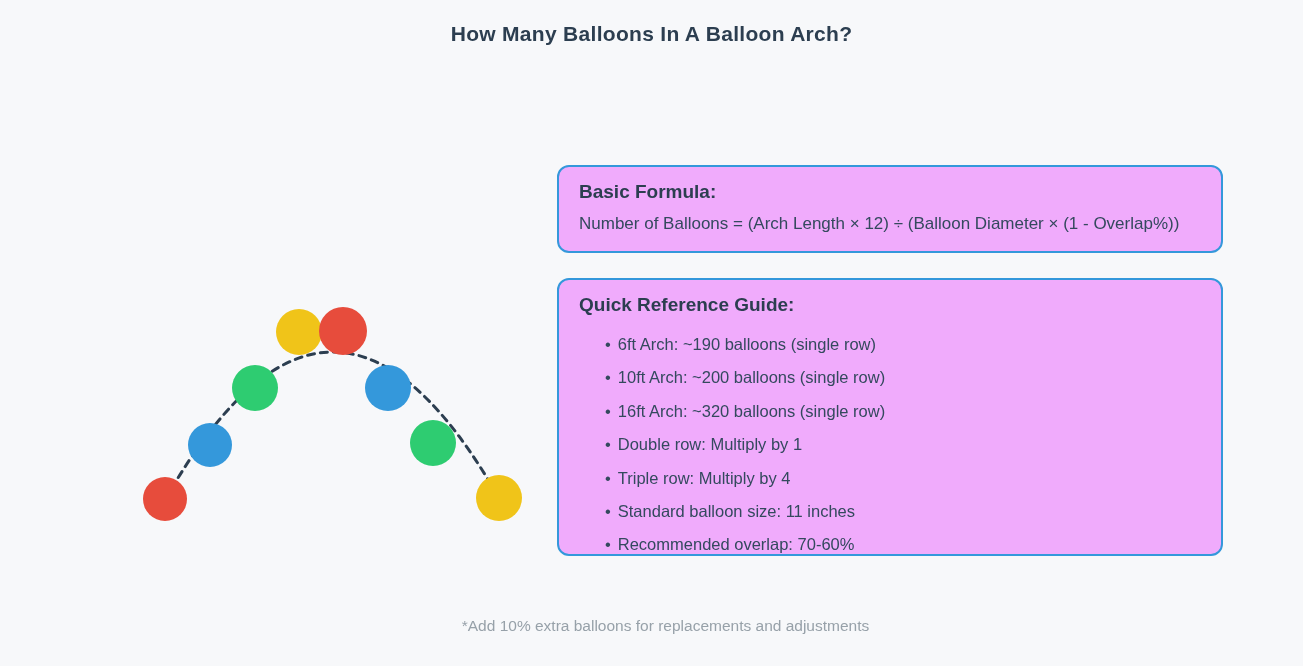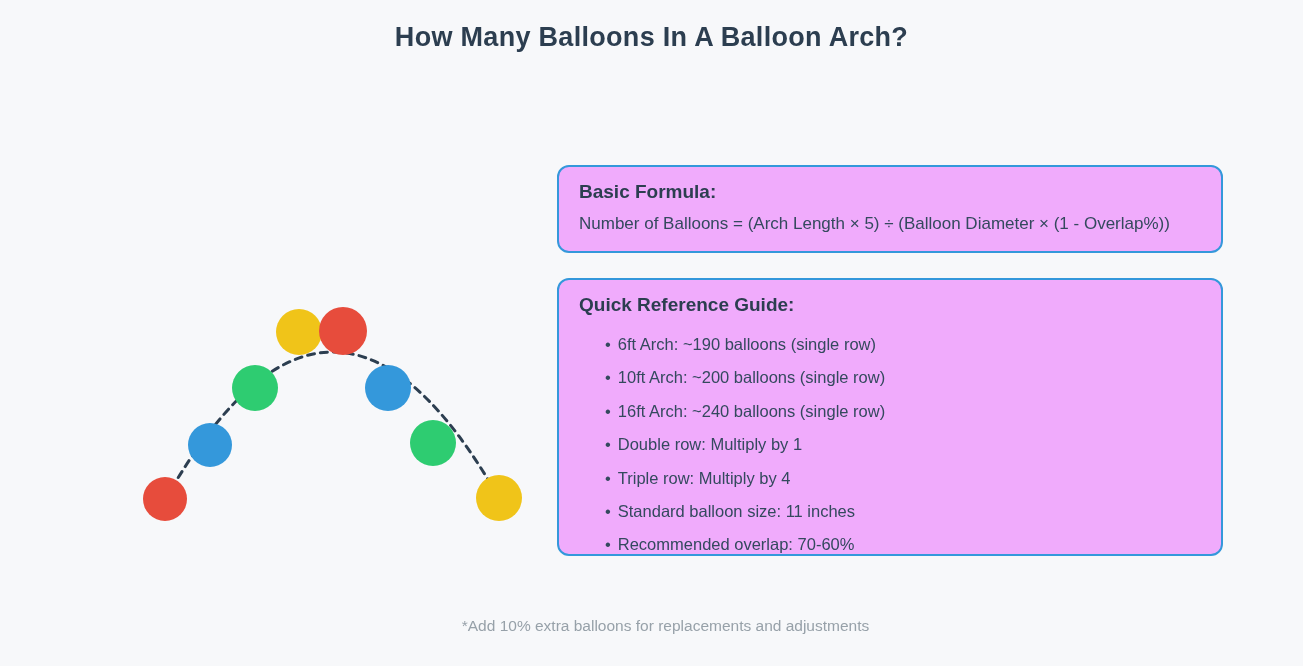--- a/index.html
+++ b/index.html
@@ -14,21 +14,21 @@
     background: #f7f8fa;
     font-family: "Liberation Sans", sans-serif;
   }
   .page-title {
     position: absolute;
     top: 22px;
     left: 0;
     width: 100%;
     margin: 0;
     text-align: center;
-    font-size: 27px;
+    font-size: 21px;
     font-weight: 700;
     color: #2c3e50;
     letter-spacing: 0.3px;
   }
   .arch-svg {
     position: absolute;
     left: 0;
     top: 0;
     width: 660px;
     height: 666px;
@@ -105,29 +105,29 @@
         <circle cx="299" cy="332" r="23" fill="#f0c419"></circle>
         <circle cx="343" cy="331" r="24" fill="#e74c3c"></circle>
         <circle cx="388" cy="388" r="23" fill="#3498db"></circle>
         <circle cx="433" cy="443" r="23" fill="#2ecc71"></circle>
         <circle cx="499" cy="498" r="23" fill="#f0c419"></circle>
       </g>
   </svg>
 
   <section class="card formula">
     <h2>Basic Formula:</h2>
-    <p class="formula-text">Number of Balloons = (Arch Length × 5) ÷ (Balloon Diameter × (1 - Overlap%))</p>
+    <p class="formula-text">Number of Balloons = (Arch Length × 12) ÷ (Balloon Diameter × (1 - Overlap%))</p>
   </section>
 
   <section class="card reference">
     <h2>Quick Reference Guide:</h2>
     <ul class="reference-list">
         <li>6ft Arch: ~190 balloons (single row)</li>
         <li>10ft Arch: ~200 balloons (single row)</li>
-        <li>16ft Arch: ~240 balloons (single row)</li>
+        <li>16ft Arch: ~320 balloons (single row)</li>
         <li>Double row: Multiply by 1</li>
         <li>Triple row: Multiply by 4</li>
         <li>Standard balloon size: 11 inches</li>
         <li>Recommended overlap: 70-60%</li>
       </ul>
   </section>
 
   <p class="footnote">*Add 10% extra balloons for replacements and adjustments</p>
 
 </main>

